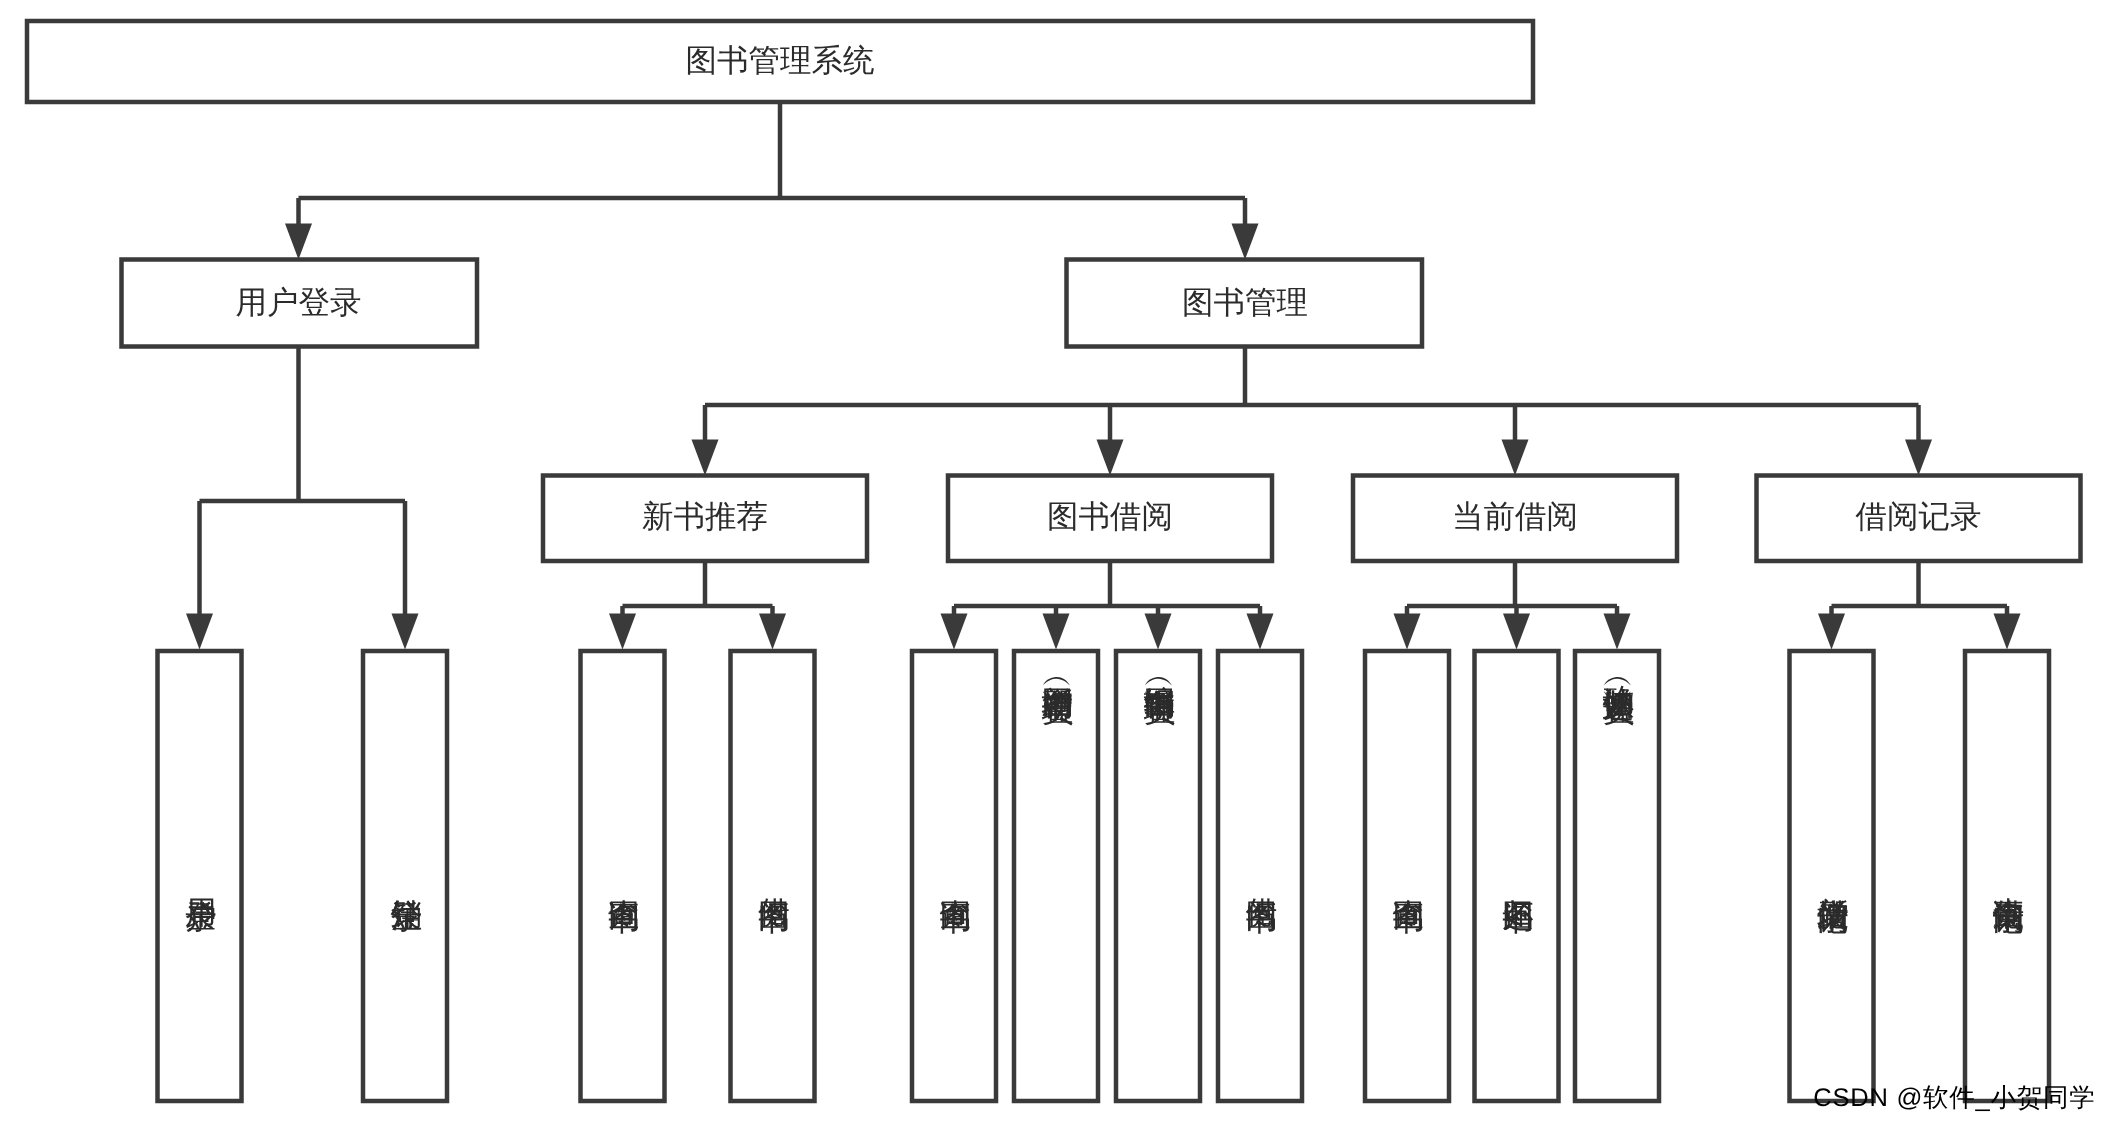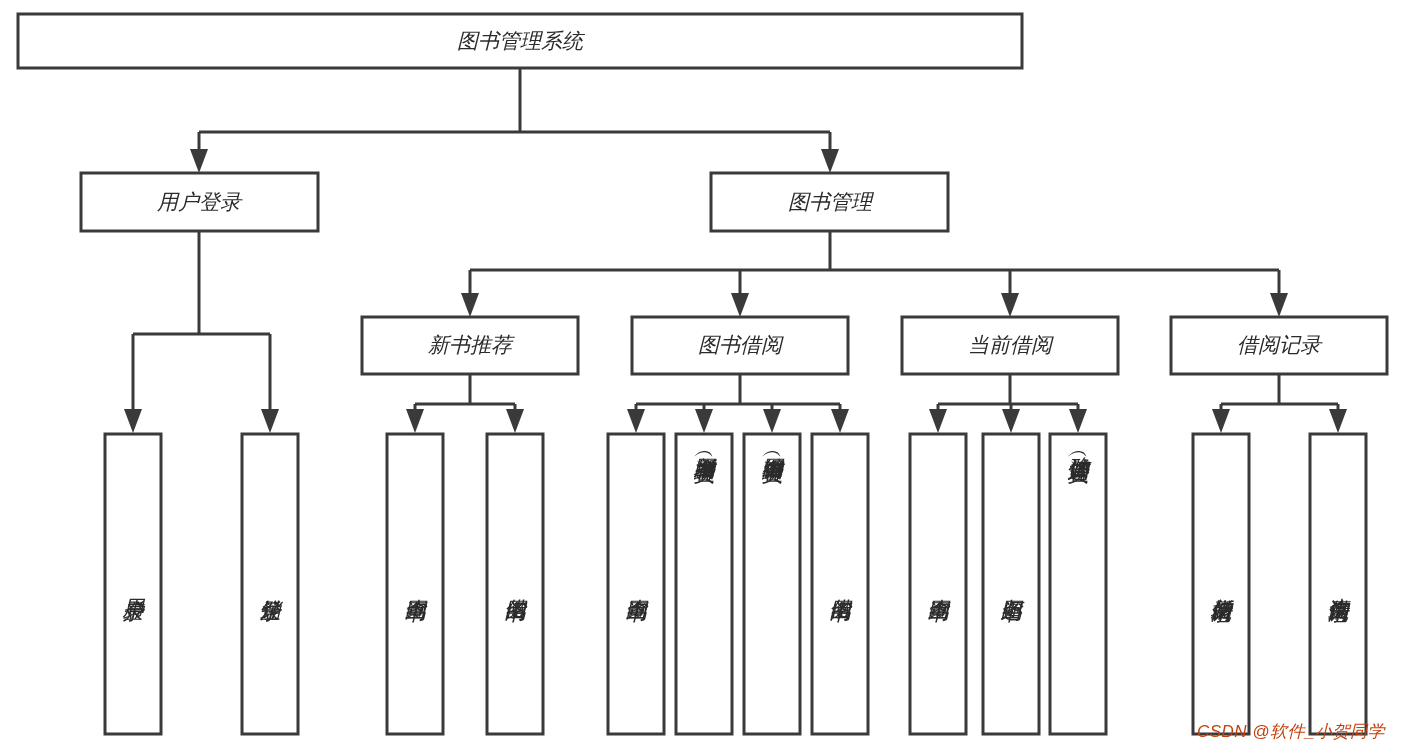--- a/index.html
+++ b/index.html
@@ -13,21 +13,20 @@
     font-family: "Liberation Sans", "DejaVu Sans", sans-serif;
     position: relative;
     overflow: hidden;
   }
   #diagram-root {
     position: absolute;
     left: 0;
     top: 0;
     width: 1405px;
     height: 747px;
-    font-style: italic;
   }
   svg.flow {
     display: block;
     width: 1405px;
     height: 747px;
   }
   .node-rect {
     fill: #ffffff;
     stroke: #3a3a3a;
     stroke-width: 3;
@@ -65,25 +64,25 @@
     font-family: "Liberation Sans", "DejaVu Sans", sans-serif;
     font-size: 21px;
     line-height: 1.14;
     color: #2b2b2b;
     letter-spacing: 1px;
     white-space: nowrap;
     text-align: center;
   }
   #watermark {
     position: absolute;
-    right: 20px;
+    right: 8px;
     bottom: 4px;
     font-family: "Liberation Sans", "DejaVu Sans", sans-serif;
     font-size: 17px;
-    color: #c2410c;
+    color: #000000;
     letter-spacing: 0.5px;
     user-select: none;
     white-space: nowrap;
   }
 </style>
 </head>
 <body>
 
 <div id="diagram-root">
 

